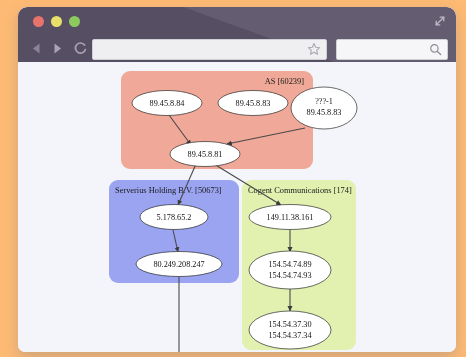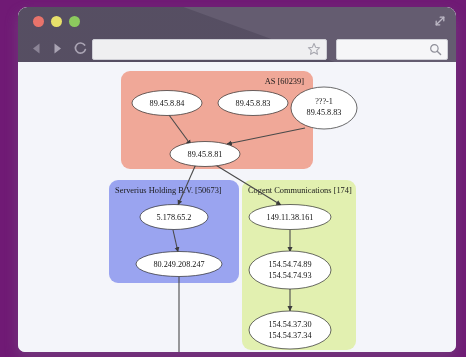--- a/index.html
+++ b/index.html
@@ -9,21 +9,21 @@
     width: 466px;
     height: 357px;
     overflow: hidden;
     font-family: "Liberation Serif", serif;
   }
 
   #app {
     position: relative;
     width: 466px;
     height: 357px;
-    background: #701a75;
+    background: #fdba74;
   }
 
   
   .browser-window {
     position: absolute;
     left: 18px;
     top: 7px;
     width: 438px;
     height: 345px;
     border-radius: 9px 9px 7px 7px;

